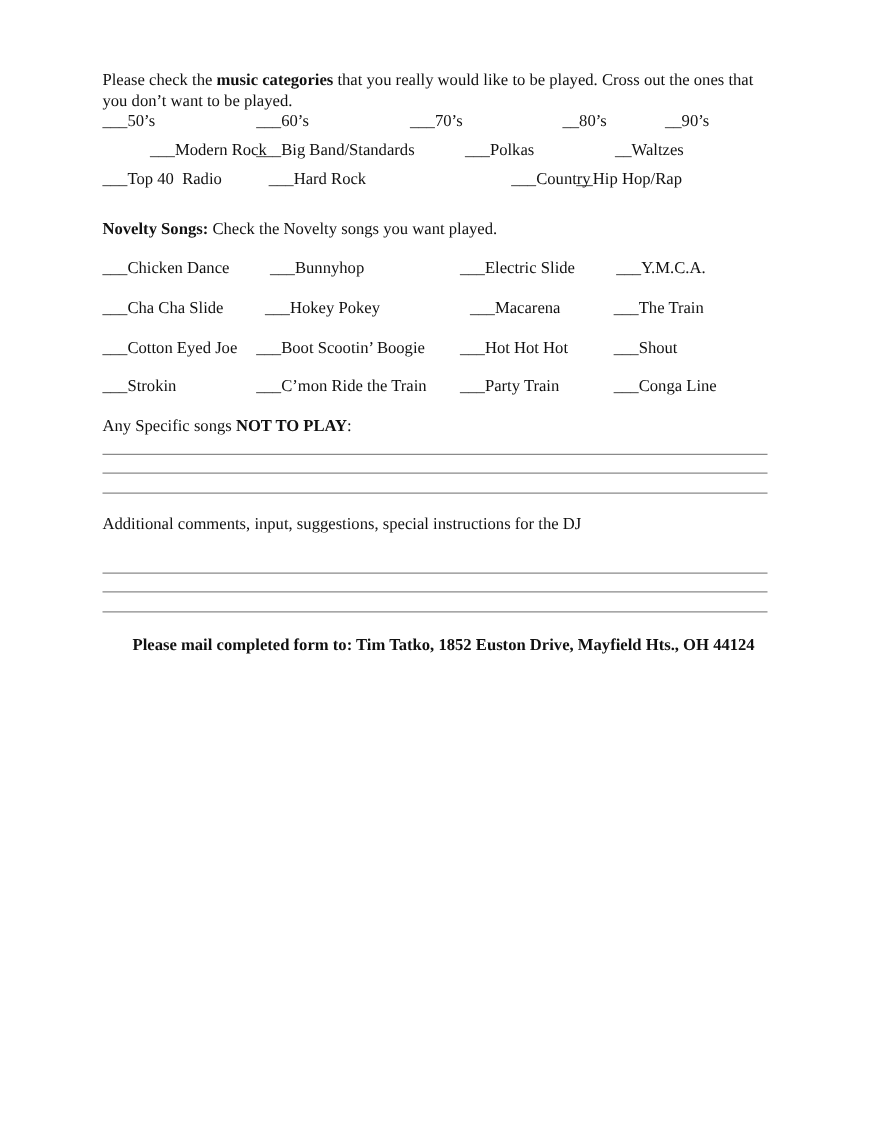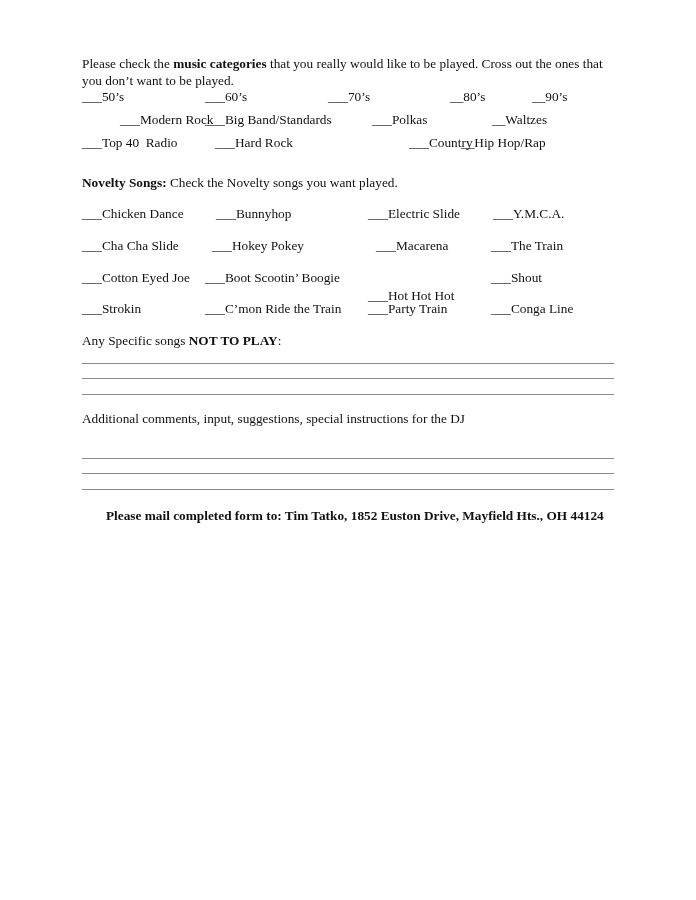--- a/index.html
+++ b/index.html
@@ -66,21 +66,21 @@
 <div class="abs choice" style="left:368px; top:206px;"><span>___</span><span>Electric Slide</span></div>
 <div class="abs choice" style="left:493px; top:206px;"><span>___</span><span>Y.M.C.A.</span></div>
 
 <div class="abs choice" style="left:82px; top:238px;"><span>___</span><span>Cha Cha Slide</span></div>
 <div class="abs choice" style="left:212px; top:238px;"><span>___</span><span>Hokey Pokey</span></div>
 <div class="abs choice" style="left:376px; top:238px;"><span>___</span><span>Macarena</span></div>
 <div class="abs choice" style="left:491px; top:238px;"><span>___</span><span>The Train</span></div>
 
 <div class="abs choice" style="left:82px; top:270px;"><span>___</span><span>Cotton Eyed Joe</span></div>
 <div class="abs choice" style="left:205px; top:270px;"><span>___</span><span>Boot Scootin’ Boogie</span></div>
-<div class="abs choice" style="left:368px; top:270px;margin-top:18px;"><span>___</span><span>Hot Hot Hot</span></div>
+<div class="abs choice" style="left:368px; top:270px;"><span>___</span><span>Hot Hot Hot</span></div>
 <div class="abs choice" style="left:491px; top:270px;"><span>___</span><span>Shout</span></div>
 
 <div class="abs choice" style="left:82px; top:301px;"><span>___</span><span>Strokin</span></div>
 <div class="abs choice" style="left:205px; top:301px;"><span>___</span><span>C’mon Ride the Train</span></div>
 <div class="abs choice" style="left:368px; top:301px;"><span>___</span><span>Party Train</span></div>
 <div class="abs choice" style="left:491px; top:301px;"><span>___</span><span>Conga Line</span></div>
 
 <div class="abs" style="left:82px; top:333px;"><span>Any Specific songs </span><b>NOT TO PLAY</b><span>:</span></div>
 <div class="rule" style="top:363px;"></div>
 <div class="rule" style="top:378px;"></div>

